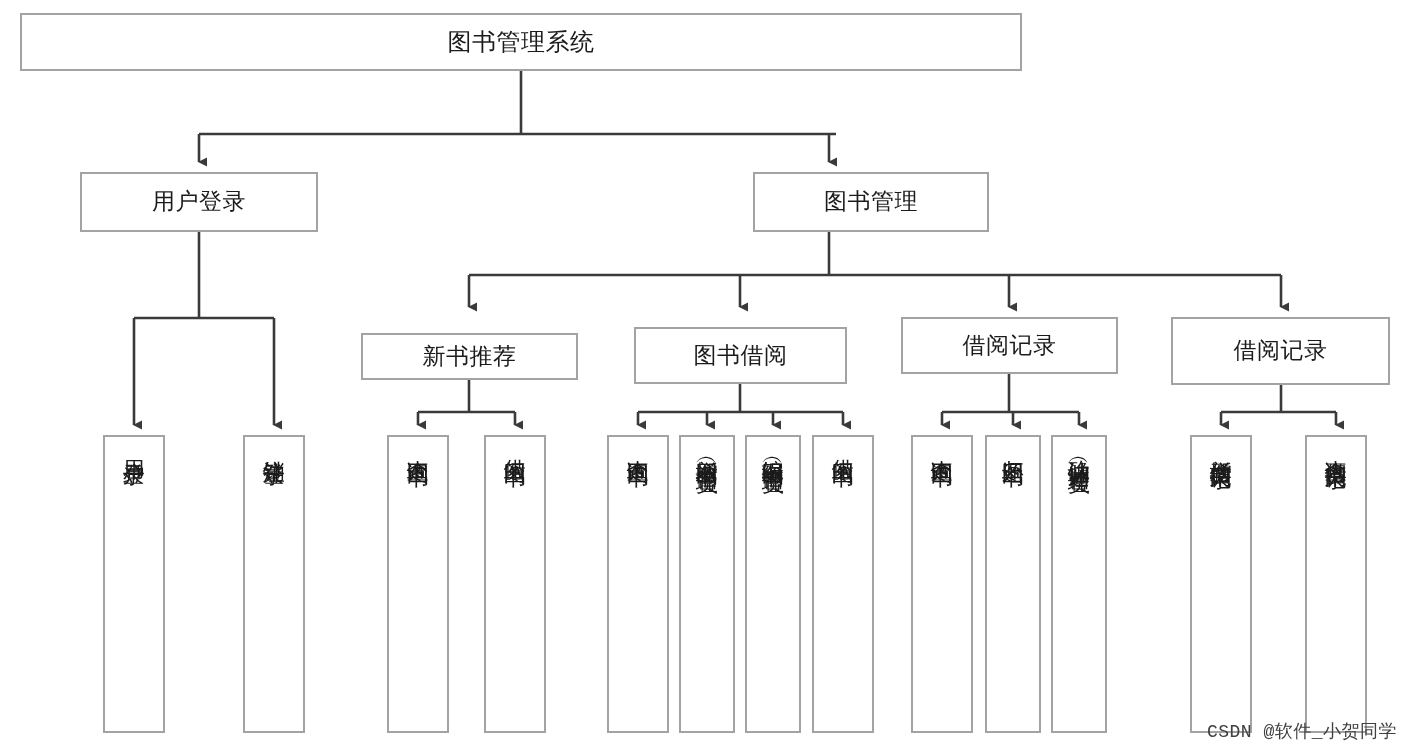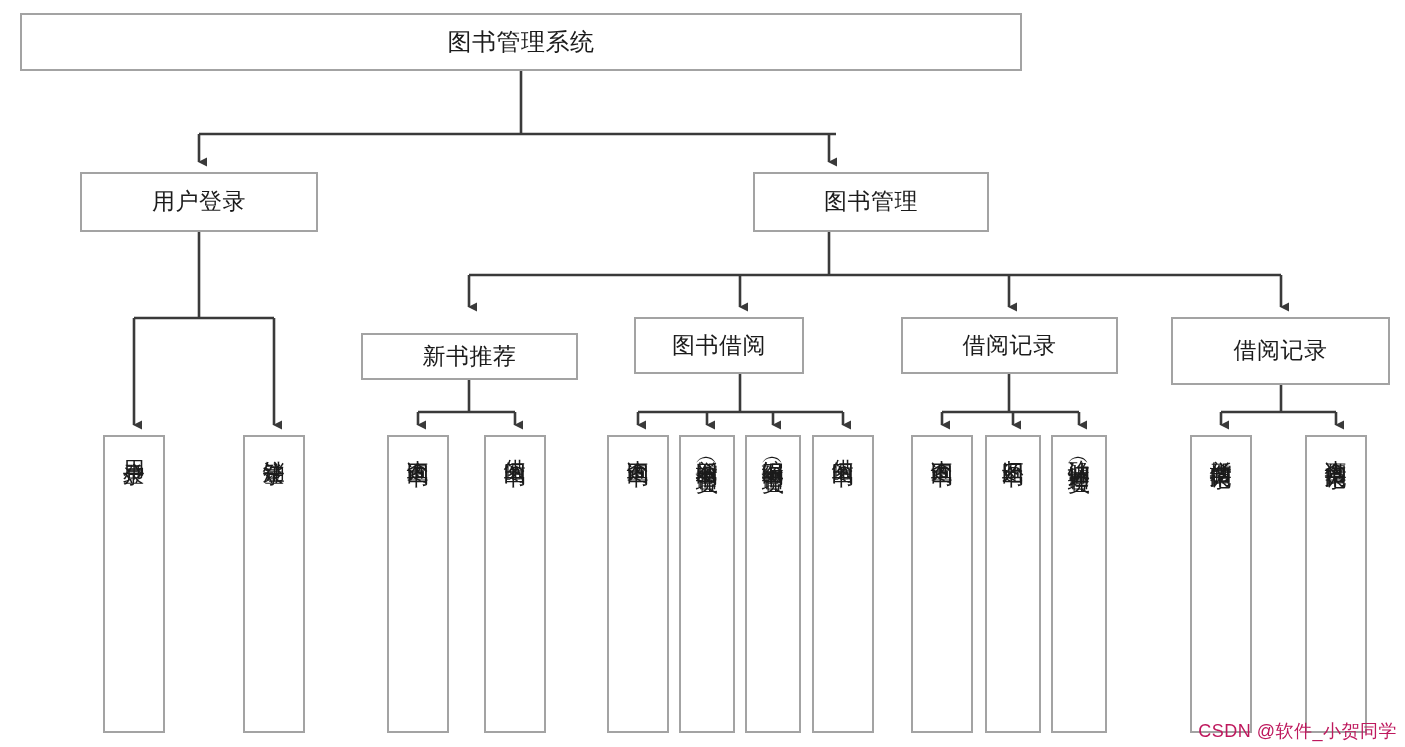--- a/index.html
+++ b/index.html
@@ -60,25 +60,25 @@
     font-size: 22px;
     line-height: 1.06;
     letter-spacing: 2px;
     white-space: nowrap;
   }
   .watermark {
     position: absolute;
     right: 8px;
     bottom: 4px;
     font-size: 18px;
-    color: #be185d;
+    color: #404040;
     letter-spacing: 0.5px;
     z-index: 5;
     white-space: nowrap;
-    font-family: Liberation Sans, sans-serif;
+    font-family: Liberation Mono, monospace;
     margin-top: 36px;
   }
 </style>
 </head>
 <body>
 
 <div id="canvas">
 
   <svg id="edges" viewBox="0 0 1405 747" xmlns="http://www.w3.org/2000/svg">
     <defs>
@@ -140,21 +140,21 @@
       </div>
       <div class="node horiz" style="left: 753px; top: 172px; width: 236px; height: 60px;">
         <span class="label">图书管理</span>
       </div>
     </div>
 
   <div id="level3-host">
       <div class="node horiz" style="left: 361px; top: 304px; width: 217px; height: 47px; margin-top: 29px;">
         <span class="label">新书推荐</span>
       </div>
-      <div class="node horiz" style="left: 634px; top: 317px; width: 170px; height: 57px;">
+      <div class="node horiz" style="left: 634px; top: 327px; width: 213px; height: 57px;">
         <span class="label">图书借阅</span>
       </div>
       <div class="node horiz" style="left: 901px; top: 317px; width: 217px; height: 57px;">
         <span class="label">借阅记录</span>
       </div>
       <div class="node horiz" style="left: 1171px; top: 317px; width: 219px; height: 68px;">
         <span class="label">借阅记录</span>
       </div>
     </div>
 

